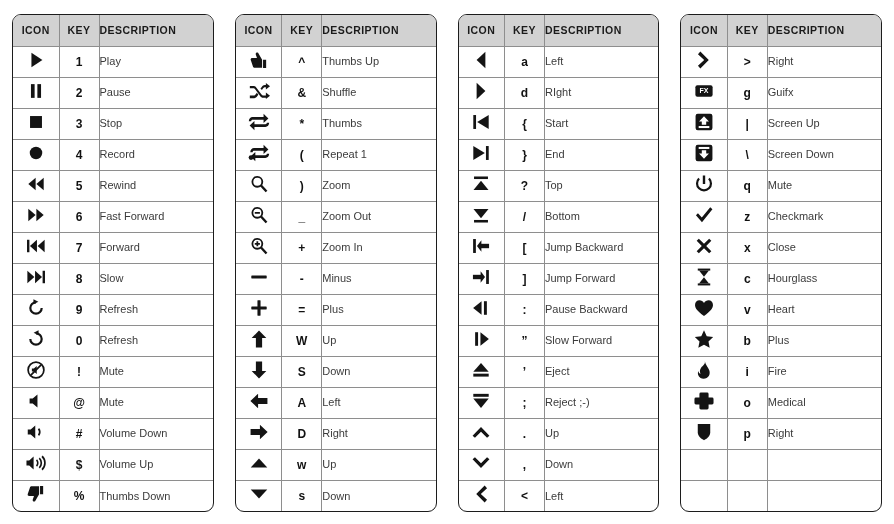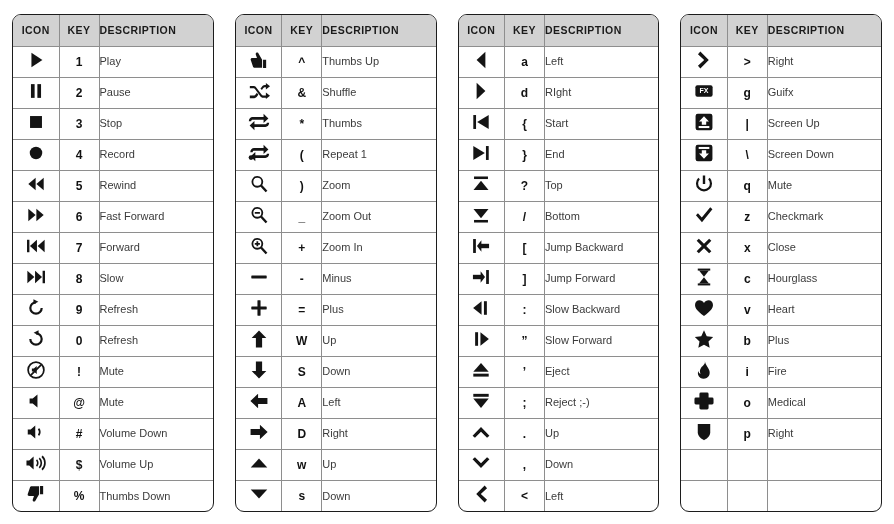--- a/index.html
+++ b/index.html
@@ -506,21 +506,21 @@
             <td class="c-desc">Jump Forward</td>
           </tr>
           <tr>
             <td class="c-icon"><span class="ico">
                 <svg width="22" height="22" viewBox="0 0 24 24" fill="currentColor" stroke="none">
                   <path d="M12.6 4.6 L12.6 19.4 L3.4 12 Z"></path>
                   <rect x="15.2" y="4.6" width="3.2" height="14.8"></rect>
                 </svg>
               </span></td>
             <td class="c-key">:</td>
-            <td class="c-desc">Slow Backward</td>
+            <td class="c-desc">Pause Backward</td>
           </tr>
           <tr>
             <td class="c-icon"><span class="ico">
                 <svg width="22" height="22" viewBox="0 0 24 24" fill="currentColor" stroke="none">
                   <rect x="5.6" y="4.6" width="3.2" height="14.8"></rect>
                   <path d="M11.4 4.6 L11.4 19.4 L20.6 12 Z"></path>
                 </svg>
               </span></td>
             <td class="c-key">”</td>
             <td class="c-desc">Slow Forward</td>

